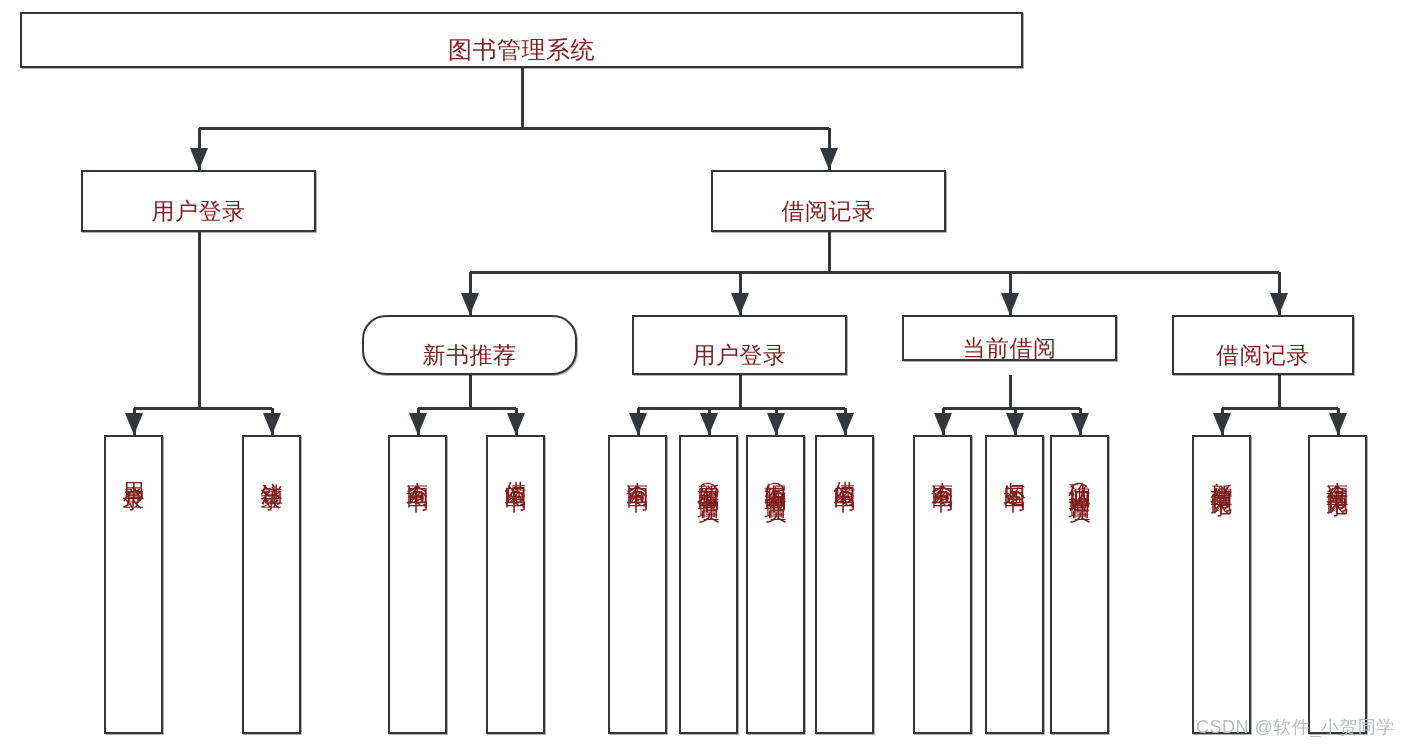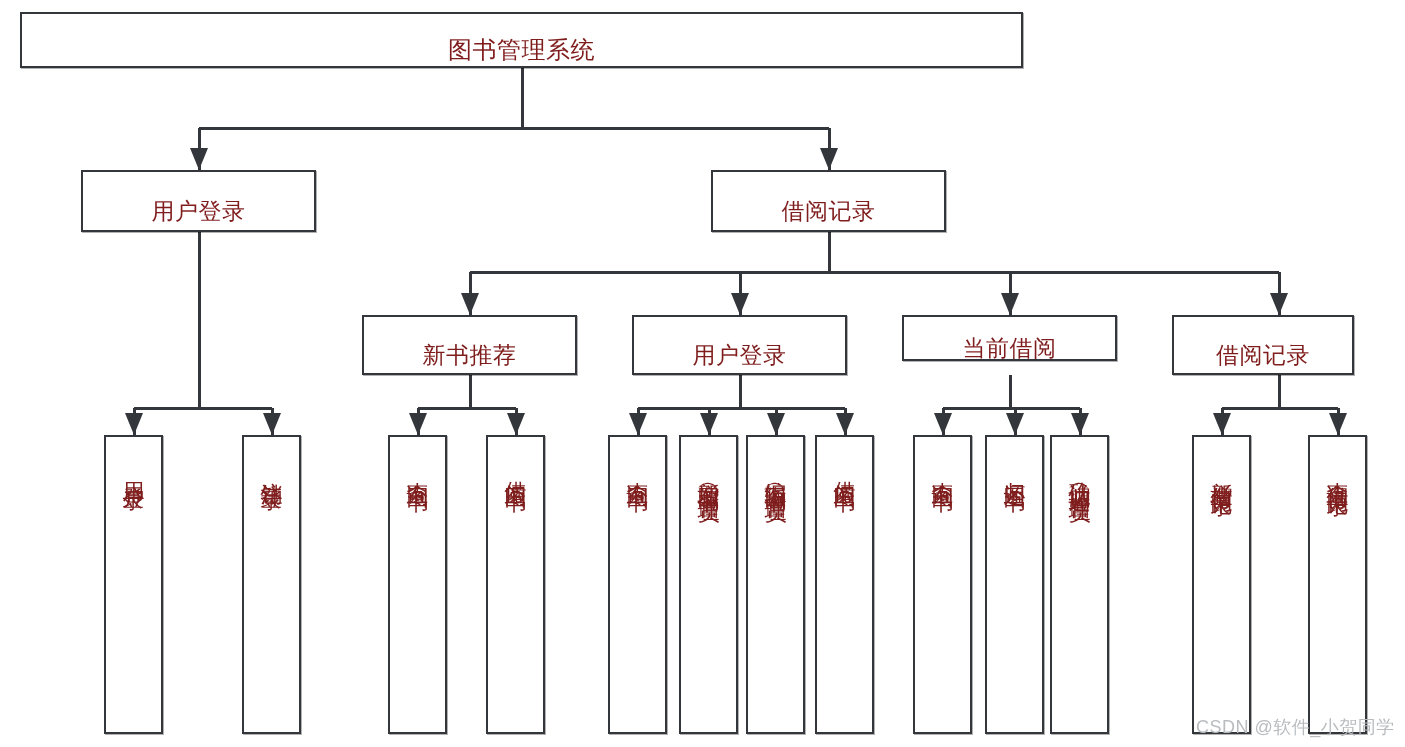--- a/index.html
+++ b/index.html
@@ -137,21 +137,21 @@
   <div id="node-layer">
       <div class="node horiz root" style="left: 20px; top: 12px; width: 1003px; height: 56px;">
         <span class="node-label">图书管理系统</span>
       </div>
       <div class="node horiz" style="left: 81px; top: 170px; width: 235px; height: 62px;">
         <span class="node-label">用户登录</span>
       </div>
       <div class="node horiz" style="left: 711px; top: 170px; width: 235px; height: 62px;">
         <span class="node-label">借阅记录</span>
       </div>
-      <div class="node horiz" style="left: 362px; top: 315px; width: 215px; height: 60px;">
+      <div class="node horiz" style="left: 362px; top: 315px; width: 215px; height: 60px; border-radius: 24px;">
         <span class="node-label">新书推荐</span>
       </div>
       <div class="node horiz" style="left: 632px; top: 315px; width: 215px; height: 60px;">
         <span class="node-label">用户登录</span>
       </div>
       <div class="node horiz" style="left: 902px; top: 315px; width: 215px; height: 46px;">
         <span class="node-label">当前借阅</span>
       </div>
       <div class="node horiz" style="left: 1172px; top: 315px; width: 182px; height: 60px;">
         <span class="node-label">借阅记录</span>

